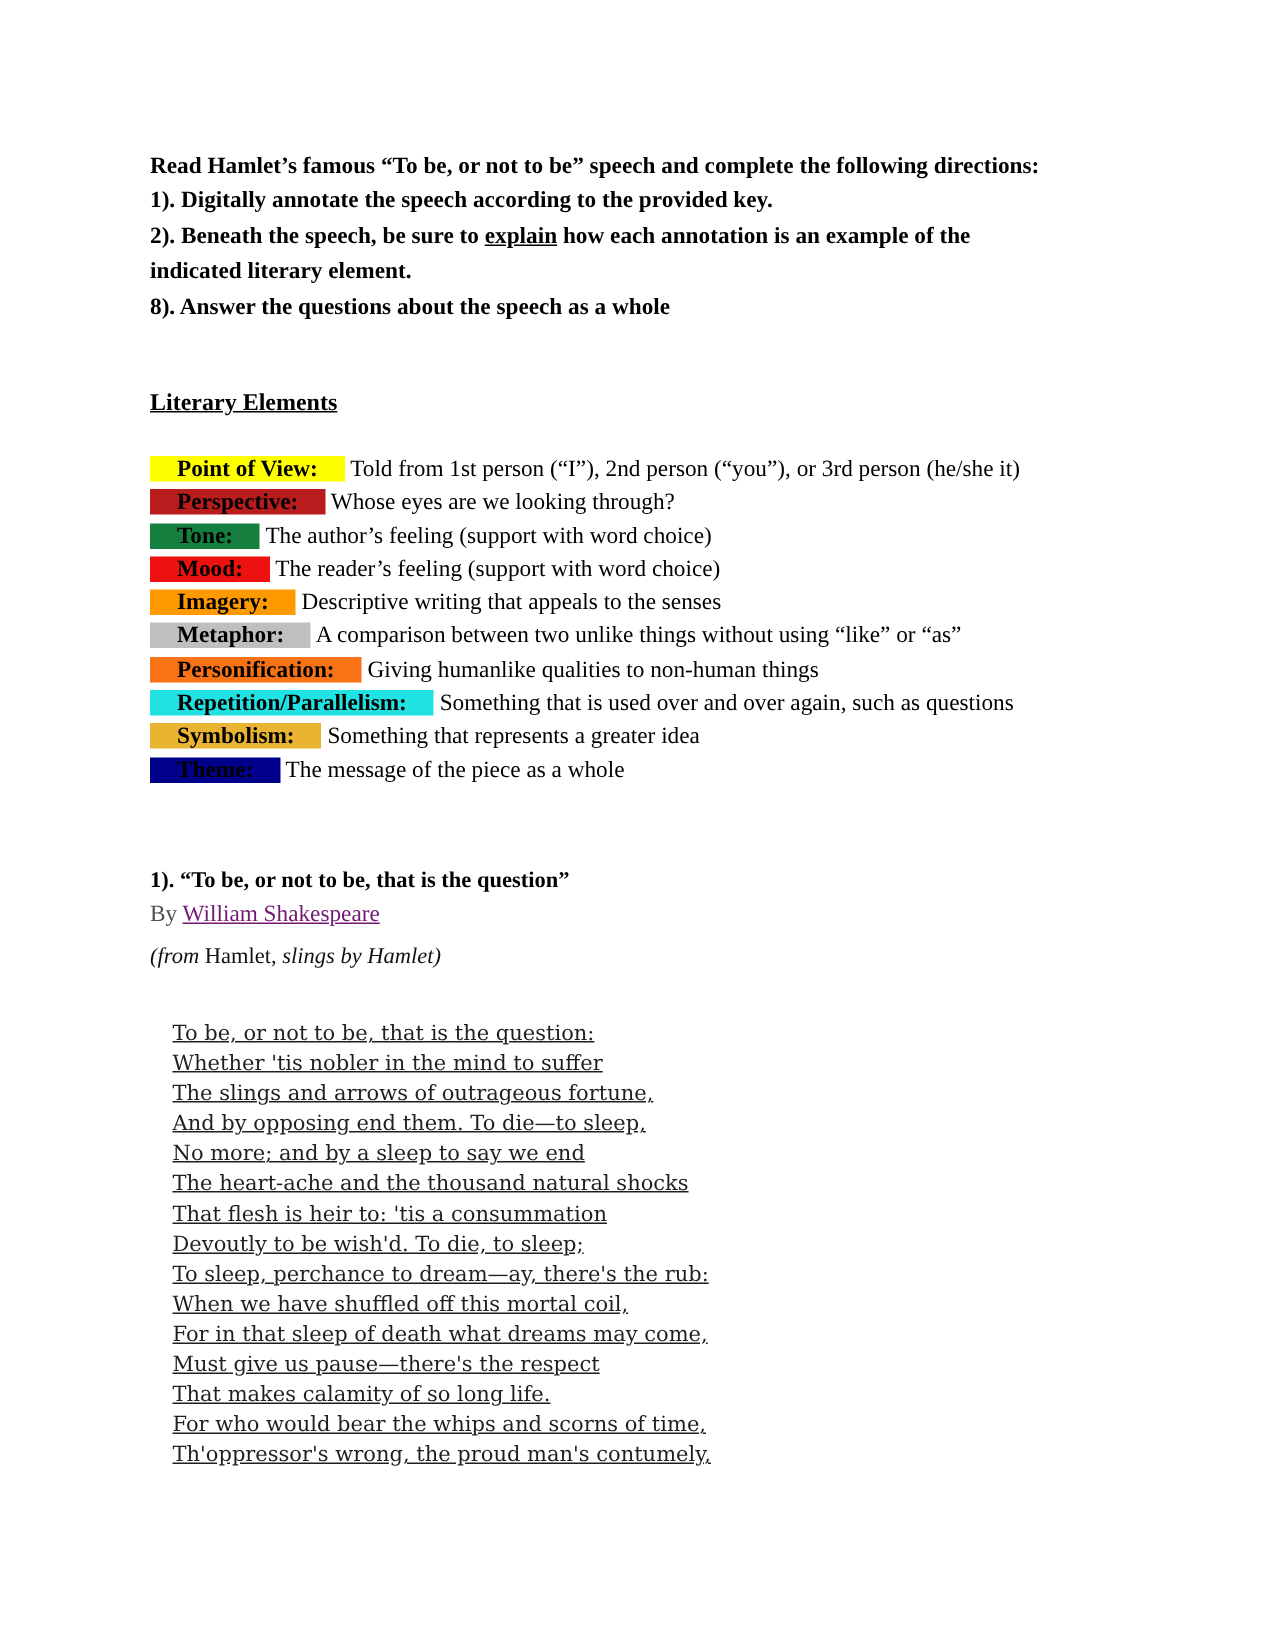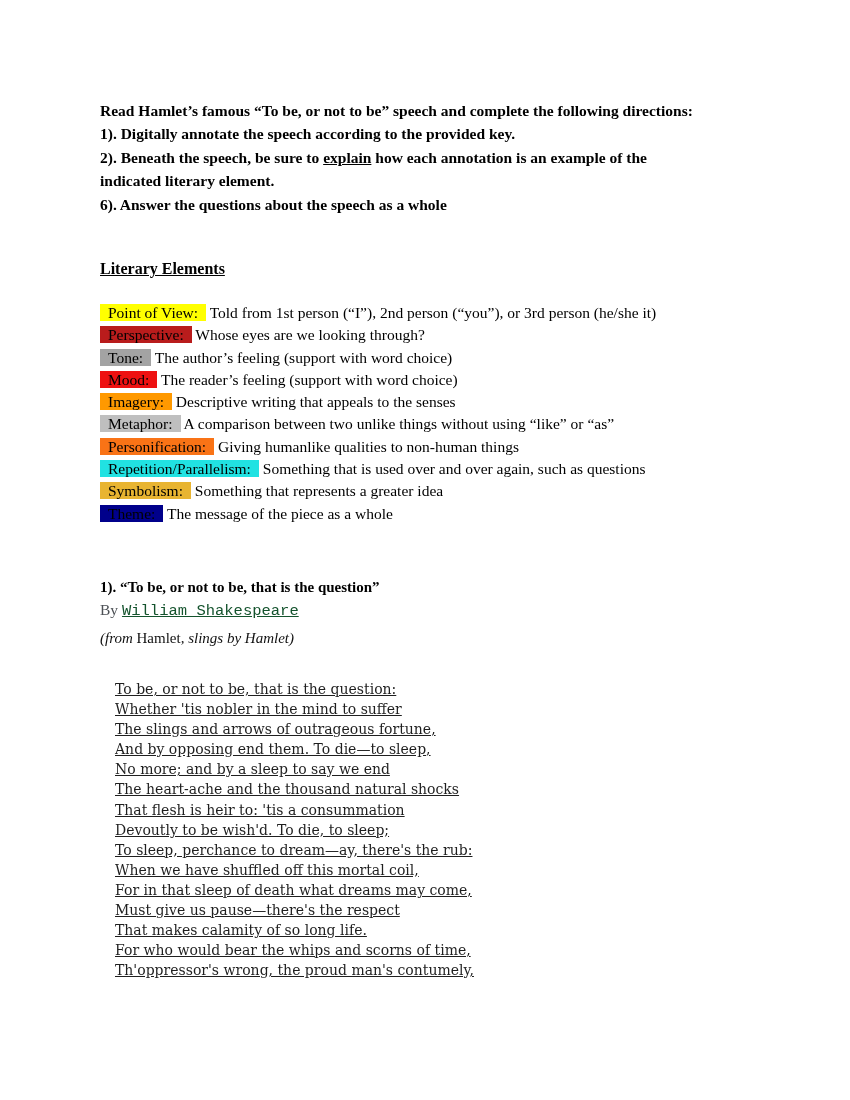--- a/index.html
+++ b/index.html
@@ -16,21 +16,21 @@
   .dir-line{white-space:nowrap;font-weight:bold;font-size:15.5px;line-height:23.4px;}
   .u{text-decoration:underline;}
   
   #key-heading{
     position:absolute;left:100px;top:260px;
     font-weight:bold;font-size:16px;text-decoration:underline;
     white-space:nowrap;
   }
   #key-list{position:absolute;left:100px;top:302px;}
   .key-line{white-space:nowrap;font-size:15.5px;line-height:22.3px;}
-  .key-label{font-weight:normal;padding:0 8px;}
+  .key-label{font-weight:bold;padding:0 18px;}
   
   #speech-heading{
     position:absolute;left:100px;top:579px;
     font-weight:bold;font-size:15px;white-space:nowrap;
   }
   #byline{position:absolute;left:100px;top:601px;font-size:15.5px;white-space:nowrap;}
   #byline-prefix{color:#4d5156;}
   #author-link{text-decoration:underline;cursor:pointer;}
   #source-line{position:absolute;left:100px;top:630px;font-size:15px;white-space:nowrap;color:#111;}
   .it{font-style:italic;}
@@ -44,41 +44,41 @@
 </head>
 <body>
 
 <div class="page">
 
   <div id="directions">
       <div class="dir-line"><span>Read Hamlet’s famous “To be, or not to be” speech and complete the following directions:</span></div>
       <div class="dir-line"><span>1). Digitally annotate the speech according to the provided key.</span></div>
       <div class="dir-line"><span>2). Beneath the speech, be sure to </span><span class="u">explain</span><span> how each annotation is an example of the</span></div>
       <div class="dir-line"><span>indicated literary element.</span></div>
-      <div class="dir-line"><span>6). Answer the questions about the speech as a whole</span></div>
+      <div class="dir-line"><span>8). Answer the questions about the speech as a whole</span></div>
     </div>
 
   <div id="key-heading">Literary Elements</div>
 
   <div id="key-list">
       <div class="key-line"><span class="key-label" style="background-color: rgb(255, 255, 0);">Point of View:</span><span> Told from 1st person (“I”), 2nd person (“you”), or 3rd person (he/she it)</span></div>
       <div class="key-line"><span class="key-label" style="background-color: #b91c1c;">Perspective:</span><span> Whose eyes are we looking through?</span></div>
-      <div class="key-line"><span class="key-label" style="background-color: #a3a3a3;">Tone:</span><span> The author’s feeling (support with word choice)</span></div>
+      <div class="key-line"><span class="key-label" style="background-color: #15803d;">Tone:</span><span> The author’s feeling (support with word choice)</span></div>
       <div class="key-line"><span class="key-label" style="background-color: rgb(238, 17, 17);">Mood:</span><span> The reader’s feeling (support with word choice)</span></div>
       <div class="key-line"><span class="key-label" style="background-color: rgb(255, 153, 0);">Imagery:</span><span> Descriptive writing that appeals to the senses</span></div>
       <div class="key-line"><span class="key-label" style="background-color: rgb(191, 191, 191);">Metaphor:</span><span> A comparison between two unlike things without using “like” or “as”</span></div>
       <div class="key-line"><span class="key-label" style="background-color: #f97316;">Personification:</span><span> Giving humanlike qualities to non-human things</span></div>
       <div class="key-line"><span class="key-label" style="background-color: rgb(33, 226, 226);">Repetition/Parallelism:</span><span> Something that is used over and over again, such as questions</span></div>
       <div class="key-line"><span class="key-label" style="background-color: rgb(232, 180, 49);">Symbolism:</span><span> Something that represents a greater idea</span></div>
       <div class="key-line"><span class="key-label" style="background-color: rgb(0, 0, 139);">Theme:</span><span> The message of the piece as a whole</span></div>
     </div>
 
   <div id="speech-heading">1). “To be, or not to be, that is the question”</div>
 
-  <div id="byline"><span id="byline-prefix">By </span><a id="author-link" style="color: #14532d; font-family: Liberation Mono, monospace;">William Shakespeare</a></div>
+  <div id="byline"><span id="byline-prefix">By </span><a id="author-link" style="color: #701a75;">William Shakespeare</a></div>
 
   <div id="source-line"><span class="it">(from </span><span>Hamlet</span><span class="it">, slings by Hamlet)</span></div>
 
   <div id="poem">
       <div class="poem-line">To be, or not to be, that is the question:</div>
       <div class="poem-line">Whether 'tis nobler in the mind to suffer</div>
       <div class="poem-line">The slings and arrows of outrageous fortune,</div>
       <div class="poem-line">And by opposing end them. To die—to sleep,</div>
       <div class="poem-line">No more; and by a sleep to say we end</div>
       <div class="poem-line">The heart-ache and the thousand natural shocks</div>

